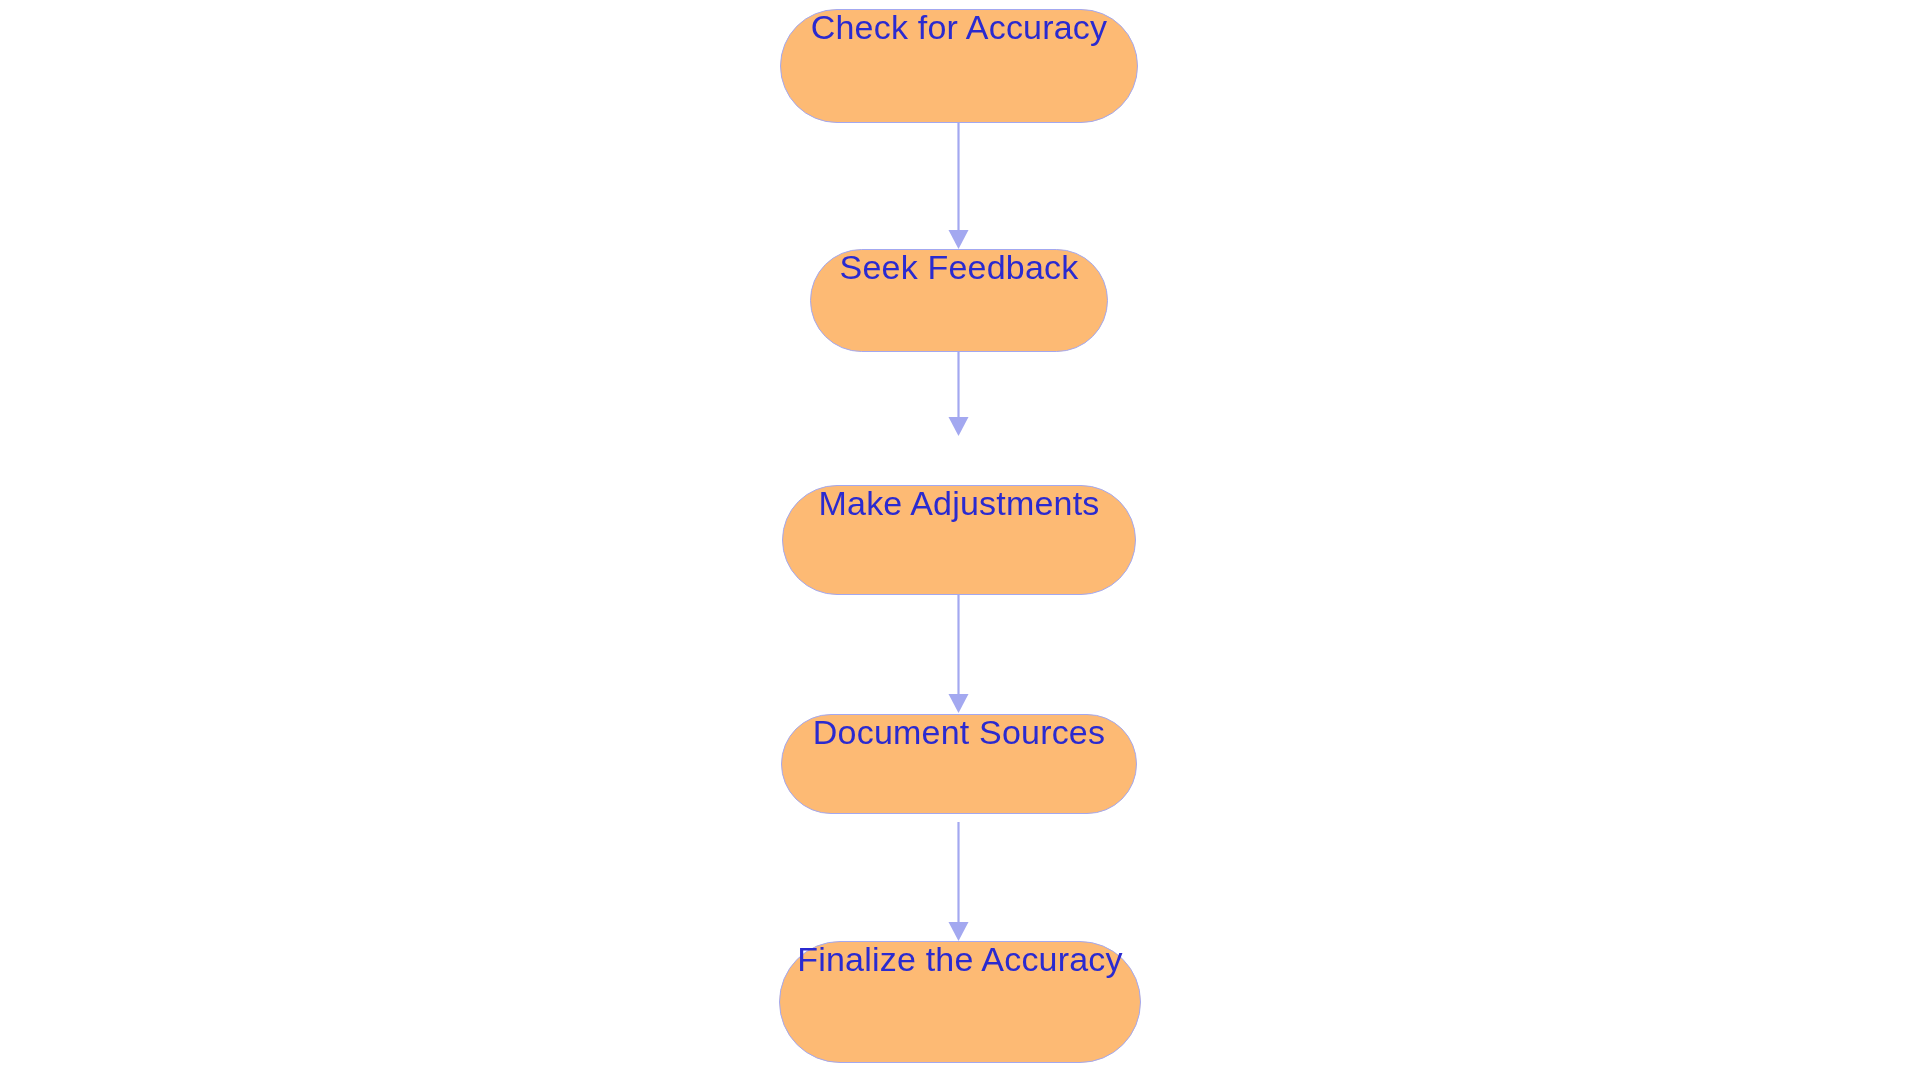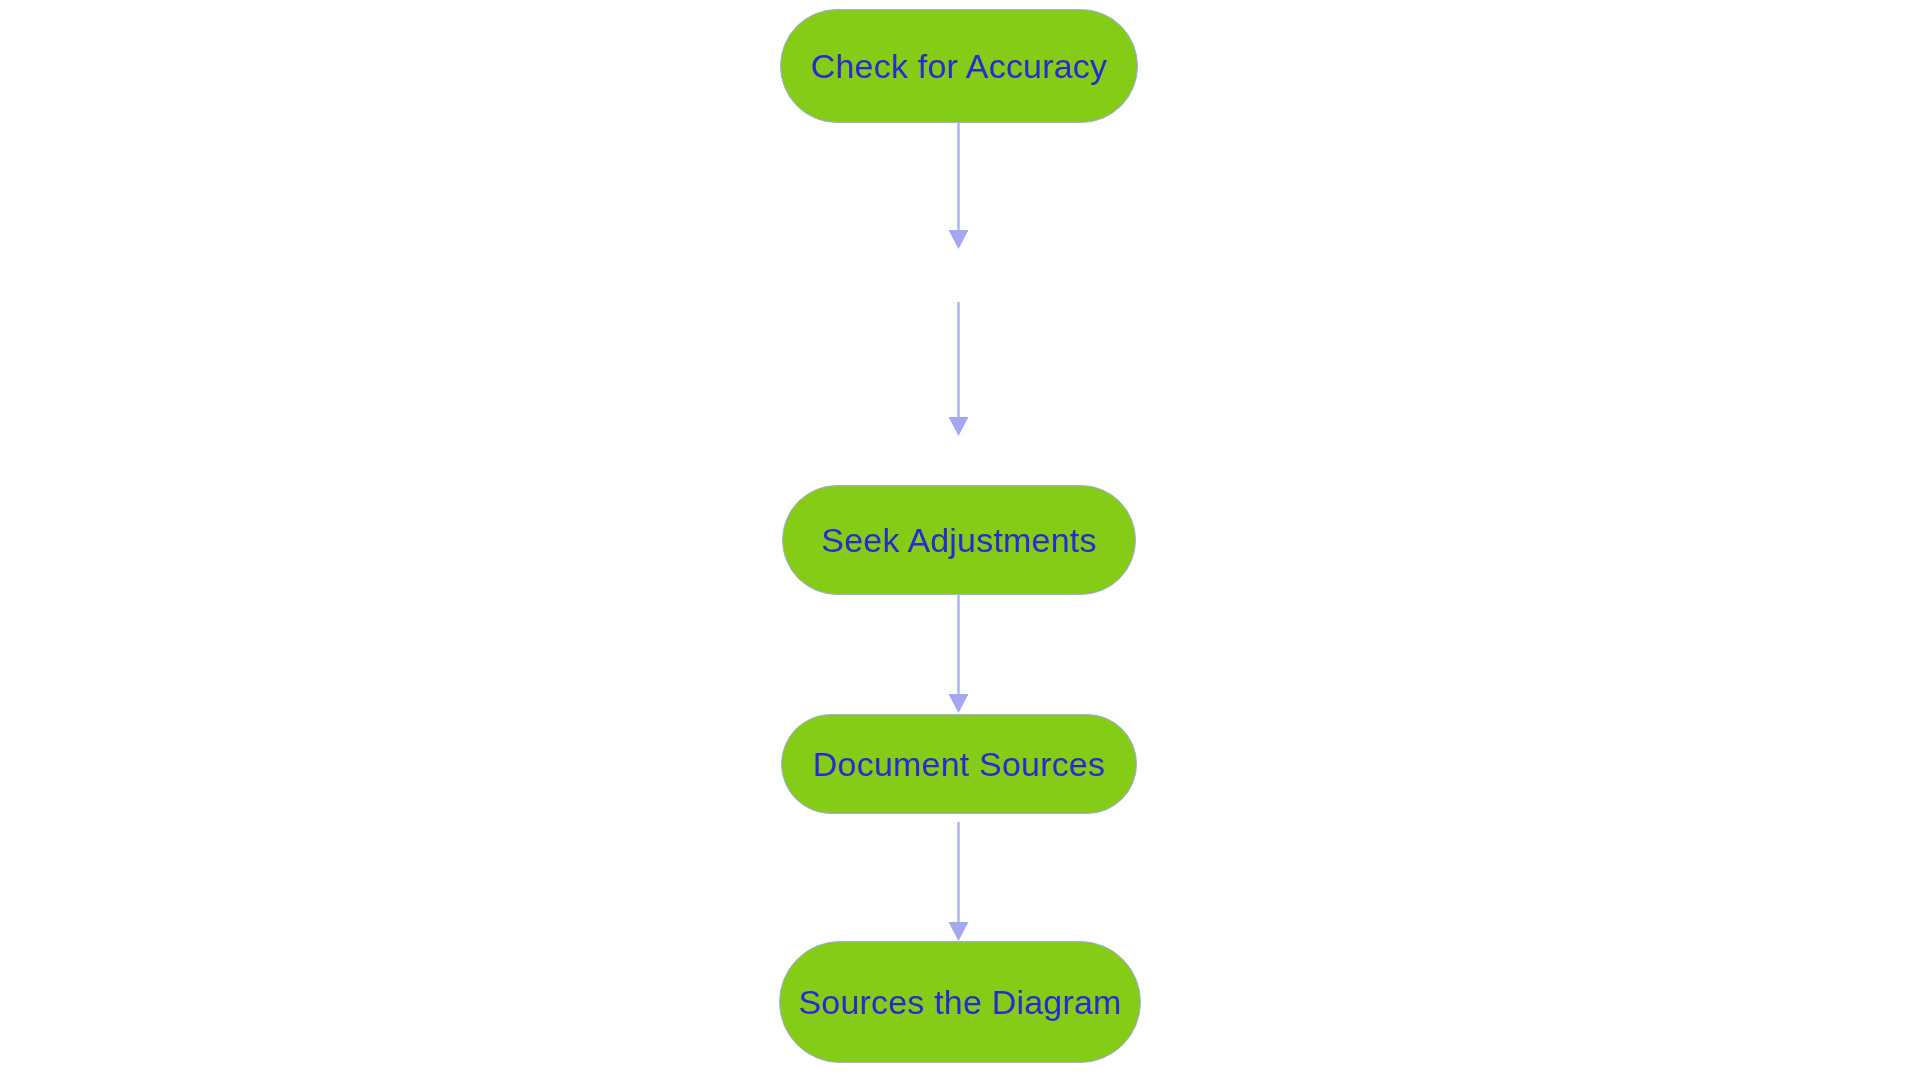--- a/index.html
+++ b/index.html
@@ -20,23 +20,22 @@
     position: absolute;
     left: 0;
     top: 0;
     width: 1920px;
     height: 1083px;
   }
   .node {
     position: absolute;
     box-sizing: border-box;
     display: flex;
-    align-items: center;
     justify-content: center;
-    background: #84cc16;
+    background: #fdba74;
     border: 1.6px solid #a3a8f0;
     border-radius: 999px;
     color: #2a2ad0;
     white-space: nowrap;
     user-select: none;
   }
   .node-label {
     font-size: 34px;
     font-weight: 400;
     letter-spacing: 0.2px;
@@ -80,27 +79,30 @@
 
     <svg class="edge" style="left:880px; top:822px; width:160px; height:120px;" viewBox="0 0 160 120">
       <path class="edge-line" d="M 78.5 0 L 78.5 102"></path>
       <polygon class="edge-head" points="68.5,100 88.5,100 78.5,119"></polygon>
     </svg>
 
     <div class="node" style="left:780px; top:9px; width:358px; height:114px;">
       <span class="node-label">Check for Accuracy</span>
     </div>
 
+    <div class="node" style="left:810px; top:249px; width:298px; height:103px;">
+      <span class="node-label">Seek Feedback</span>
+    </div>
 
     <div class="node" style="left:782px; top:485px; width:354px; height:110px;">
-      <span class="node-label">Seek Adjustments</span>
+      <span class="node-label">Make Adjustments</span>
     </div>
 
     <div class="node" style="left:781px; top:714px; width:356px; height:100px;">
       <span class="node-label">Document Sources</span>
     </div>
 
     <div class="node" style="left:779px; top:941px; width:362px; height:122px;">
-      <span class="node-label">Sources the Diagram</span>
+      <span class="node-label">Finalize the Accuracy</span>
     </div>
 
   </div>
 </div>
 
 </body></html>

